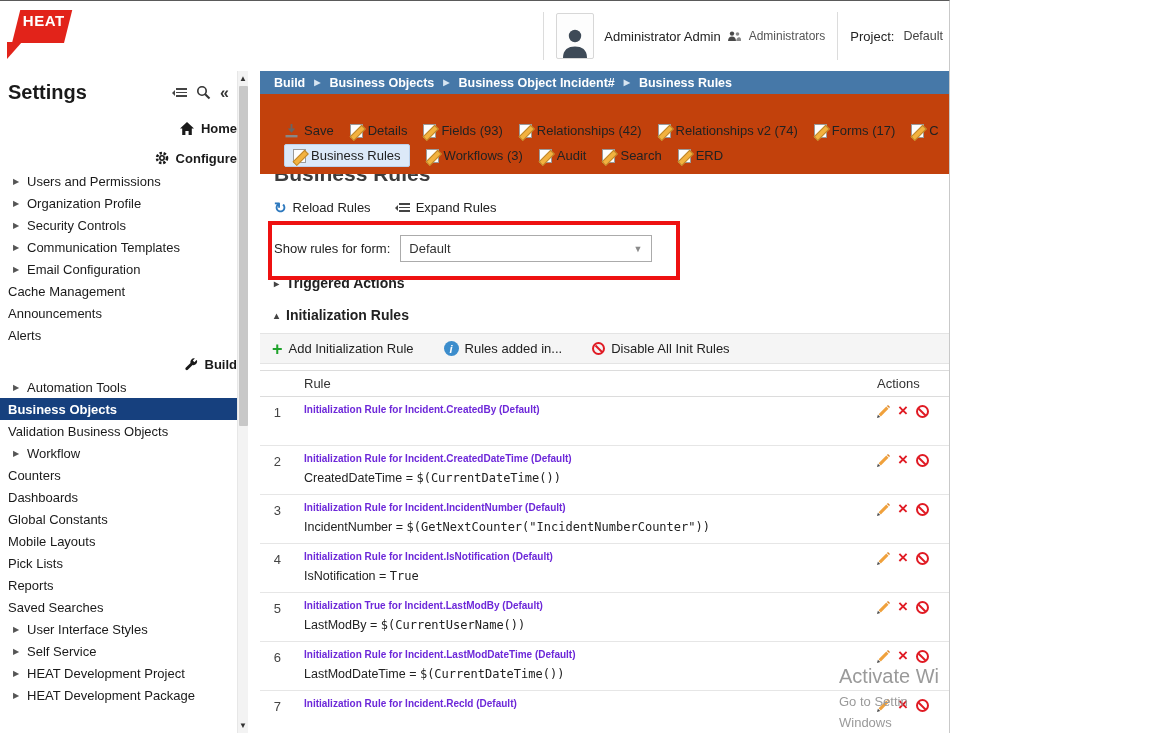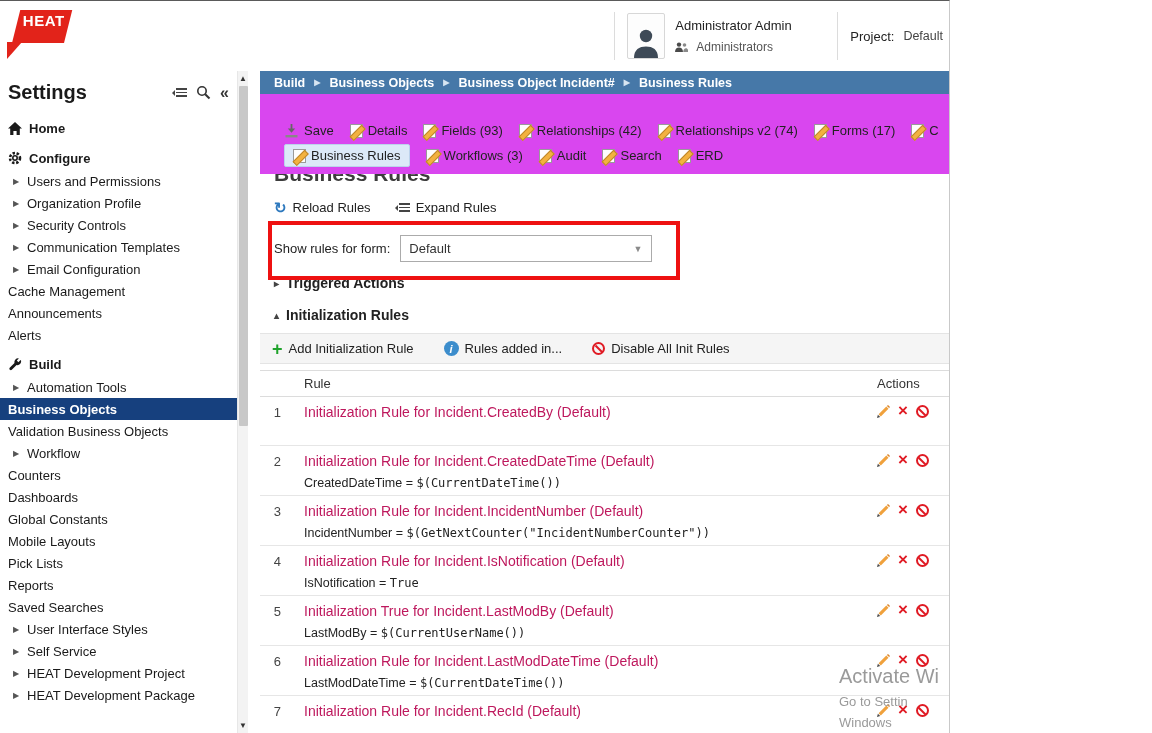--- a/index.html
+++ b/index.html
@@ -16,21 +16,21 @@
   .logo-flag { position:absolute; left:6px; top:2px; width:52px; height:33px; background:#E2231A;
                transform:skewX(-14deg); transform-origin:bottom left;
                display:flex; align-items:flex-start; justify-content:center; }
   .logo-text { color:#fff; font-weight:bold; font-size:15px; letter-spacing:.5px; transform:skewX(14deg); padding-top:2px; }
   .logo-tail { position:absolute; left:1px; top:34px; width:0; height:0;
                border-top:17px solid #E2231A; border-right:15px solid transparent; }
   .header-right { margin-left:auto; display:flex; align-items:center; padding-right:6px; height:58px; }
   .vdiv { width:1px; background:#dcdcdc; height:48px; margin:0 12px; }
   .avatar { width:38px; height:46px; background:#fdfdfd; border:1px solid #d7d7d7; border-radius:2px;
             display:flex; align-items:flex-end; justify-content:center; overflow:hidden; }
-  .user-block { margin-left:10px; display:flex; flex-direction:column; gap:7px; min-width:150px; }
+  .user-block { margin-left:10px; display:flex; flex-direction:row; gap:7px; min-width:150px; }
   .user-name { font-size:13px; color:#222; }
   .user-role { display:flex; align-items:center; gap:8px; font-size:12px; color:#555; }
   .project-block { display:flex; flex-direction:row; gap:9px; min-width:52px; }
   .project-label { font-size:13px; color:#222; }
   .project-value { font-size:12.5px; color:#444; cursor:pointer; }
 
   
   .body { flex:1; display:flex; min-height:0; }
 
   
@@ -38,21 +38,21 @@
   .sidebar-head { display:flex; align-items:center; padding:10px 8px 6px 8px; gap:9px; }
   .sidebar-title { font-size:20px; font-weight:bold; color:#1a1a1a; flex:1; }
   .icon-bars { position:relative; width:11px; height:9px; display:inline-block; flex:0 0 auto; }
   .icon-bars::before { content:""; position:absolute; inset:0;
     background:linear-gradient(to bottom,#444 0 1.6px,transparent 1.6px 3.7px,#444 3.7px 5.3px,transparent 5.3px 7.4px,#444 7.4px 9px); }
   .icon-bars.tree::after { content:""; position:absolute; left:-7px; top:1.5px;
     border:3.5px solid transparent; border-right-color:#444; }
   .collapse-glyph { font-size:16px; font-weight:bold; color:#333; line-height:12px; cursor:pointer; }
   .nav-item { display:flex; align-items:center; gap:6px; height:22px; padding-left:8px;
               font-size:13px; color:#1a1a1a; cursor:pointer; white-space:nowrap; }
-  .nav-item.root { font-weight:bold; height:24px; margin-top:6px; }
+  .nav-item.root { font-weight:bold; height:24px; margin-top:6px;justify-content:flex-end; }
   .nav-item.lvl1 { }
   .nav-item.lvl1.expandable { padding-left:13px; }
   .nav-item .tree-arrow { font-size:8px; color:#555; width:8px; flex:0 0 8px; }
   .nav-item.selected { background:#16407E; color:#fff; font-weight:bold; }
   .nav-item .nicon { width:15px; flex:0 0 15px; display:inline-flex; }
 
   
   .vscroll { flex:0 0 11px; width:11px; background:#F3F3F3; border-left:1px solid #E7E7E7;
              display:flex; flex-direction:column; align-items:center; }
   .sb-arrow { height:15px; width:100%; display:flex; align-items:center; justify-content:center;
@@ -60,21 +60,21 @@
   .sb-thumb { width:9px; height:340px; background:#C8C8C8; border-radius:1px; cursor:grab; }
   .sb-track { flex:1; }
 
   
   .content { flex:1; margin-left:12px; position:relative; min-width:0; background:#fff; }
   .crumbbar { height:23px; background:#4678A8; display:flex; align-items:center; gap:9px;
               padding-left:14px; color:#fff; font-size:12.5px; font-weight:bold; }
   .crumb { cursor:pointer; }
   .crumb-sep { font-size:8px; color:#D7E5F2; }
 
-  .toolbar { position:relative; z-index:3; background:#d946ef; padding:24px 6px 6px 24px; }
+  .toolbar { position:relative; z-index:3; background:#c2410c; padding:24px 6px 6px 24px; }
   .tb-row { display:flex; align-items:center; gap:16px; white-space:nowrap; overflow:hidden; padding:5px 0; }
   .tb-item { display:inline-flex; align-items:center; gap:5px; font-size:13px; color:#222; cursor:pointer; flex:0 0 auto; }
   .tb-item.selected { background:#DCE9F8; border:1px solid #BCD2EC; border-radius:2px; padding:3px 8px; margin:-4px 0; }
   .icon-doc { position:relative; display:inline-block; width:13px; height:14px; background:#fdfdfd;
               border:1px solid #9a9a9a; flex:0 0 auto; overflow:visible; }
   .icon-doc::before { content:""; position:absolute; left:-2px; top:5px; width:15px; height:3.5px;
               background:#F3B23F; border:1px solid #BD852A; transform:rotate(-45deg); }
 
   .page-title { position:relative; z-index:0; font-size:21px; font-weight:bold; color:#3d3d3d;
                 margin:-12px 0 0 14px; }
@@ -110,21 +110,21 @@
                   background:#E01B24; transform:rotate(45deg); }
 
   .rules-table { margin-top:6px; }
   .thead { display:grid; grid-template-columns:30px 1fr 72px; align-items:center; height:27px;
            border-top:1px solid #DCDCDC; border-bottom:1px solid #DCDCDC; font-size:13px; color:#333; }
   .thead .col-rule { padding-left:14px; }
   .trow { display:grid; grid-template-columns:30px 1fr 72px; min-height:49px; padding:7px 0 5px;
           border-bottom:1px solid #E6E6E6; }
   .num { font-size:13px; color:#444; text-align:right; padding-right:9px; padding-top:1px; }
   .rbody { padding-left:14px; }
-  .rtitle { font-size:14px; font-weight:normal; color:#be185d; }
+  .rtitle { font-size:10px; font-weight:bold; color:#6d28d9; }
   .rexpr { margin-top:7px; font-size:12.5px; color:#222; }
   .rexpr .mono { font-family:"DejaVu Sans Mono","Liberation Mono",monospace; font-size:12px; }
   .ricons { display:flex; gap:8px; align-items:flex-start; padding-top:1px; }
   .del { color:#E01B24; font-weight:bold; font-size:17px; line-height:12px; cursor:pointer; }
   .ricons svg, .ricons .icon-disable { cursor:pointer; }
 
   .watermark { position:absolute; right:0; top:594px; width:110px; overflow:hidden;
                white-space:nowrap; color:#8a8a8a; z-index:6; pointer-events:none; }
   .wm1 { font-size:20px; color:#9a9a9a; }
   .wm2 { font-size:13px; margin-top:6px; color:#9a9a9a; }

